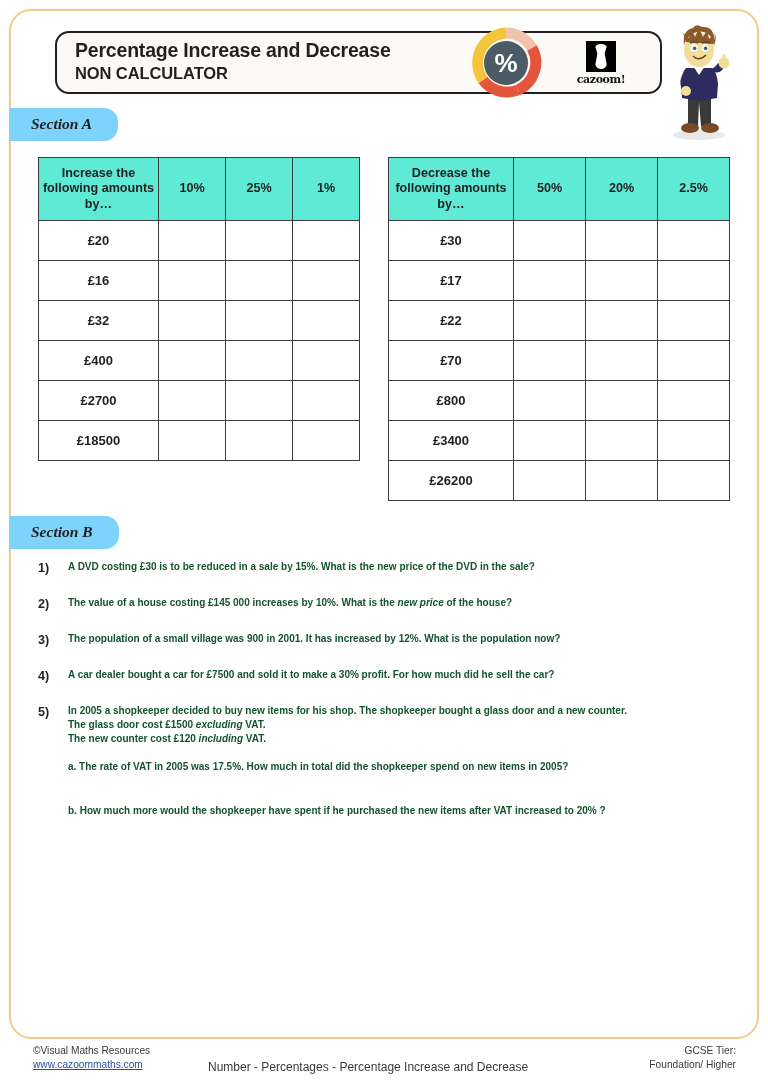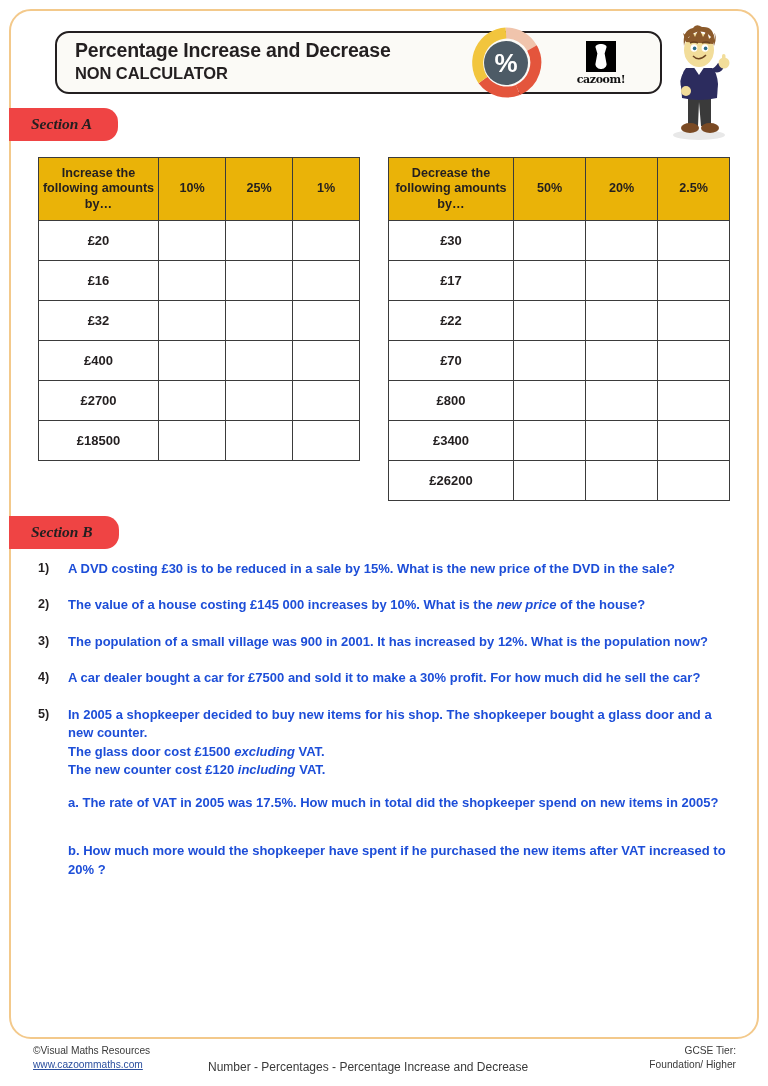--- a/index.html
+++ b/index.html
@@ -114,21 +114,21 @@
     position: absolute;
     left: 660px;
     top: 22px;
     width: 78px;
     height: 118px;
   }
 
   
   .section-tab {
     position: absolute;
-    background: #ef4444;
+    background: #7dd3fc;
     border-radius: 0 14px 14px 0;
     font-family: "Liberation Serif", serif;
     font-style: italic;
     font-weight: bold;
     font-size: 15.5px;
     color: #231f20;
     padding: 7px 26px 8px 22px;
     box-sizing: border-box;
     left: 9px;
   }
@@ -145,21 +145,21 @@
   #table-increase { left: 38px; top: 157px; width: 321px; }
   #table-decrease { left: 388px; top: 157px; width: 341px; }
 
   .wtable th, .wtable td {
     border: 1.6px solid #3b3b3b;
     box-sizing: border-box;
     text-align: center;
     vertical-align: middle;
   }
   .wtable thead th {
-    background: #eab308;
+    background: #5eead4;
     font-size: 12.6px;
     font-weight: bold;
     color: #231f20;
     height: 63px;
     line-height: 1.22;
     padding: 2px 3px;
   }
   .wtable th.hdr-label { font-size: 12.6px; }
   .wtable tbody td {
     height: 40px;
@@ -184,23 +184,23 @@
   .q-num {
     width: 30px;
     flex: 0 0 30px;
     font-size: 12.6px;
     font-weight: bold;
     color: #231f20;
     line-height: 1.42;
   }
   .q-body {
     flex: 1 1 auto;
-    font-size: 13px;
-    font-weight: bold;
-    color: #1d4ed8;
+    font-size: 10px;
+    font-weight: bold;
+    color: #14532d;
     line-height: 1.42;
   }
   .q-line { display: block; }
   .q-line.gap-top { margin-top: 14px; }
   .q-line.gap-big { margin-top: 30px; }
   .ital { }
 
   
   #footer {
     position: absolute;

